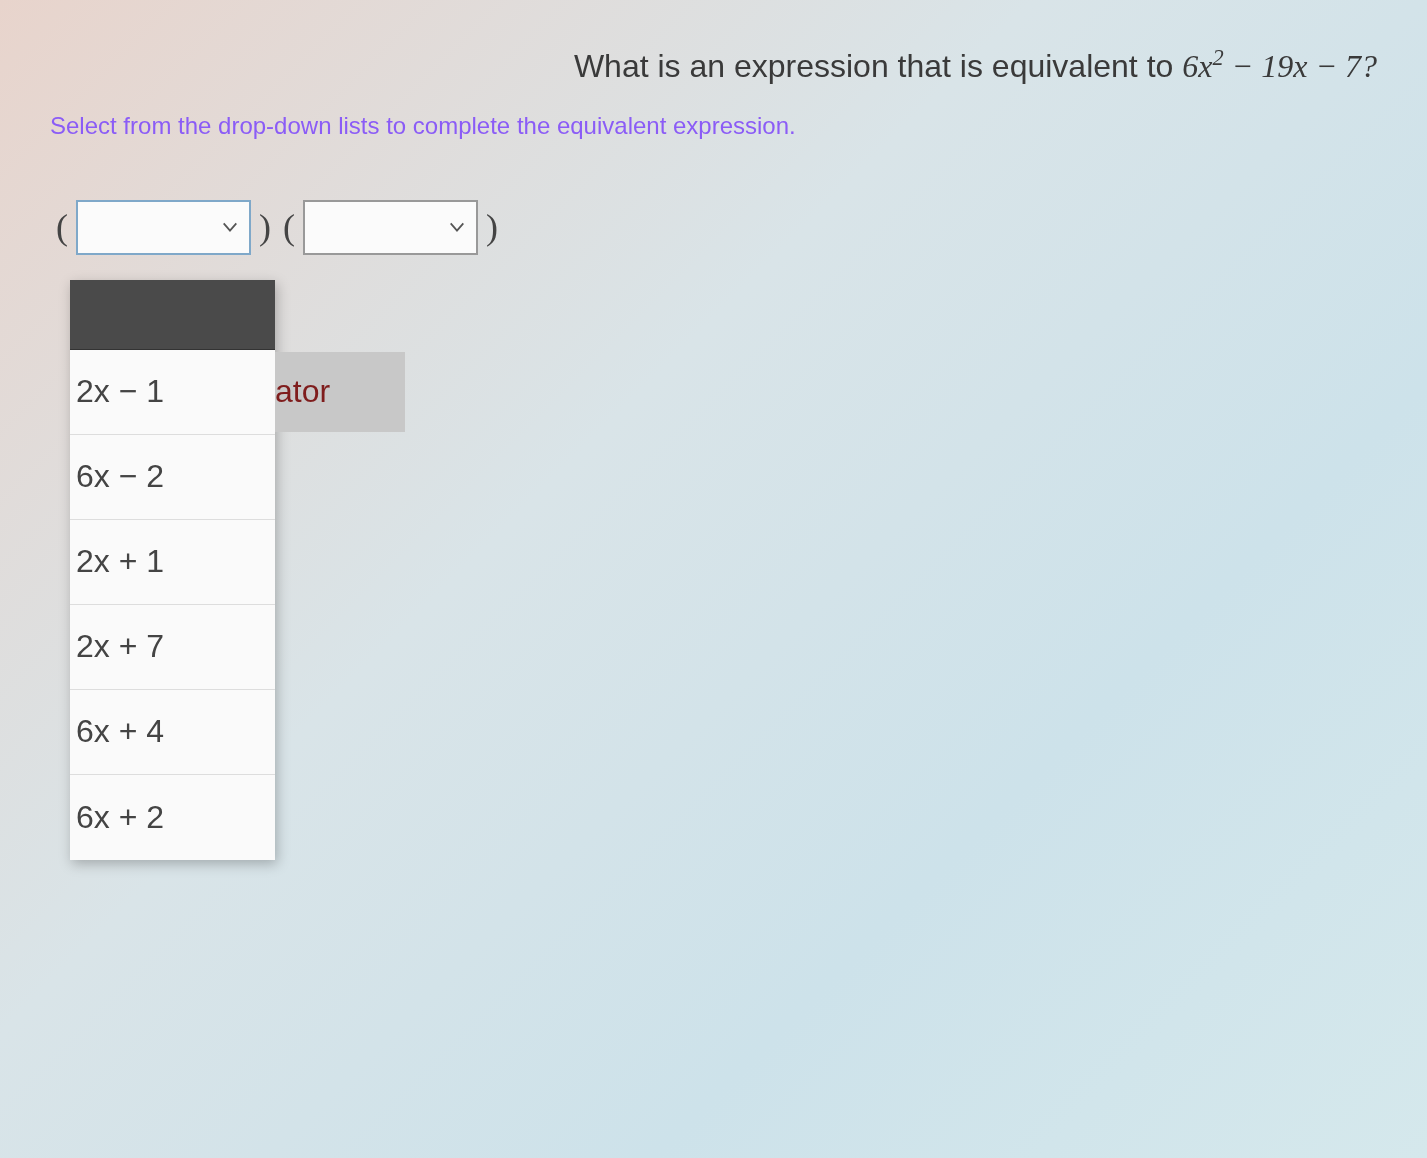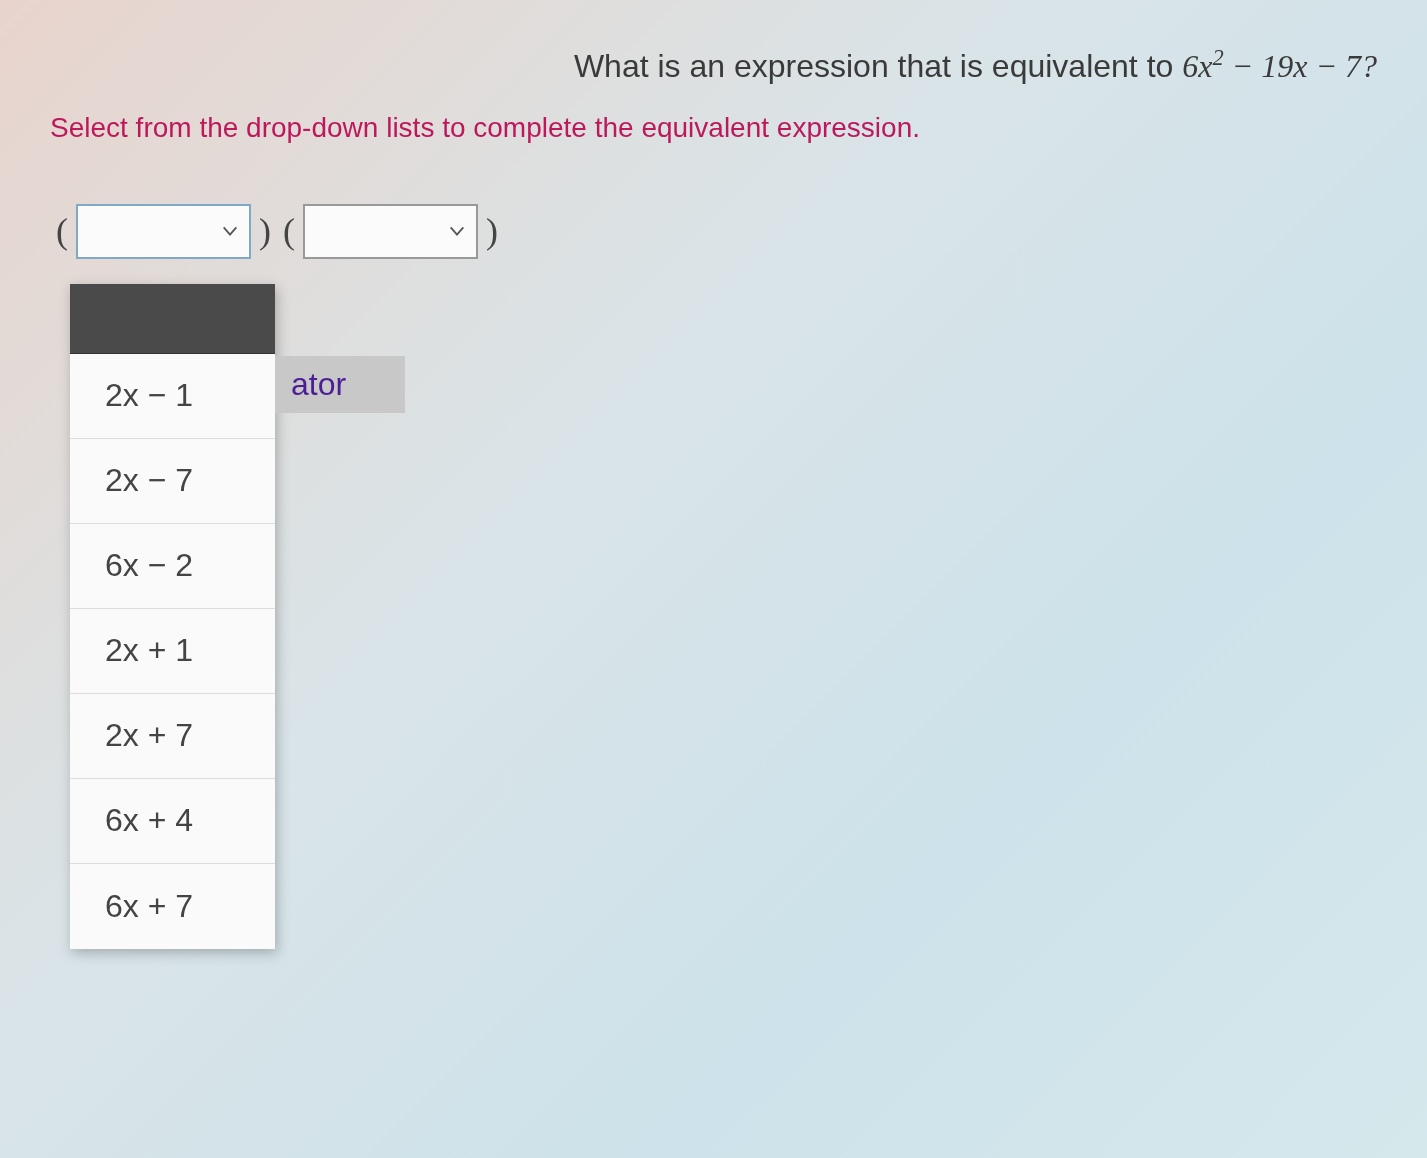--- a/index.html
+++ b/index.html
@@ -18,22 +18,22 @@
     line-height: 1.6;
     margin-bottom: 20px;
     text-align: right;
   }
   .math {
     font-style: italic;
     font-family: 'Times New Roman', serif;
   }
   .sup { font-size: 0.7em; vertical-align: super; }
   .instruction {
-    font-size: 28px;
-    color: #be185d;
+    font-size: 24px;
+    color: #8b5cf6;
     margin-bottom: 60px;
   }
   .expression-row {
     display: flex;
     align-items: center;
     font-size: 36px;
     color: #444;
     margin-bottom: 25px;
   }
   .paren { padding: 0 6px; font-family: 'Times New Roman', serif; }
@@ -62,39 +62,39 @@
   }
   .dropdown-header {
     height: 70px;
     background: #4a4a4a;
     border-bottom: 1px solid #333;
   }
   .dropdown-item {
     height: 85px;
     display: flex;
     align-items: center;
-    padding-left: 35px;
+    padding-left: 6px;
     font-size: 32px;
     color: #444;
     border-bottom: 1px solid #ddd;
     background: #fafafa;
   }
   .dropdown-item:last-child { border-bottom: none; }
   .ator-tag {
     position: absolute;
     top: 72px;
     left: 205px;
     width: 130px;
-    height: 57px;
+    height: 80px;
     background: #c8c8c8;
-    color: #4c1d95;
+    color: #7f1d1d;
     font-size: 32px;
     display: flex;
     align-items: center;
-    padding-left: 16px;
+    padding-left: 0;
   }
 </style>
 </head>
 <body>
 
 <div class="question">
   <span>What is an expression that is equivalent to  </span><span class="math">6</span><span class="math">x</span><span class="math sup">2</span><span class="math">  − 19</span><span class="math">x</span><span class="math"> − 7?</span>
 </div>
 
 <div class="instruction">Select from the drop-down lists to complete the equivalent expression.</div>
@@ -113,19 +113,18 @@
         <path d="M3 6 L10 14 L17 6" fill="none" stroke="#555" stroke-width="2"></path>
       </svg>
   </div>
   <span class="paren">)</span>
 </div>
 
 <div class="dropdown-panel">
   <div class="dropdown-header"></div>
   <div class="ator-tag">ator</div>
   <div class="dropdown-item">2x − 1</div>
-  <div class="dropdown-item">2x − 7</div>
   <div class="dropdown-item">6x − 2</div>
   <div class="dropdown-item">2x + 1</div>
   <div class="dropdown-item">2x + 7</div>
   <div class="dropdown-item">6x + 4</div>
-  <div class="dropdown-item">6x + 7</div>
+  <div class="dropdown-item">6x + 2</div>
 </div>
 
 </body></html>

